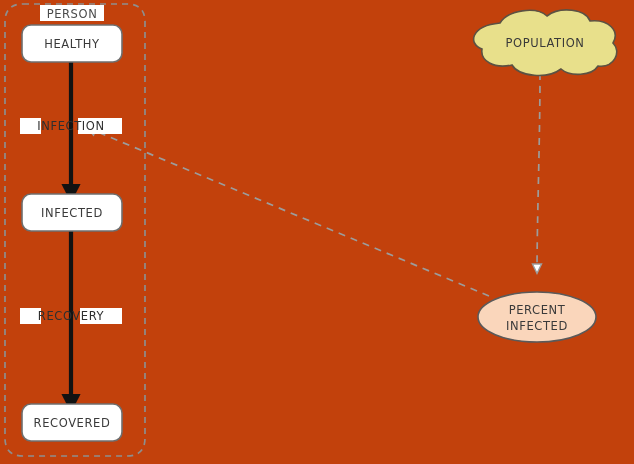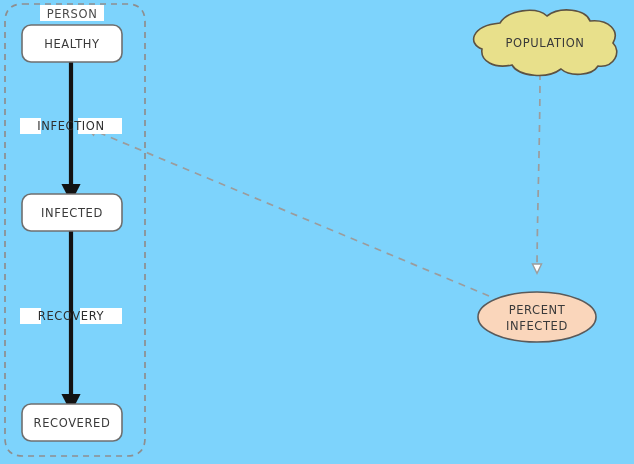--- a/index.html
+++ b/index.html
@@ -7,21 +7,21 @@
     padding: 0;
     background: #ffffff;
   }
   body {
     font-family: "DejaVu Sans", sans-serif;
   }
   #canvas {
     position: relative;
     width: 634px;
     height: 464px;
-    background: #7dd3fc;
+    background: #c2410c;
     overflow: hidden;
   }
   #canvas svg.layer {
     position: absolute;
     left: 0;
     top: 0;
     width: 634px;
     height: 464px;
   }
   .node-label {

